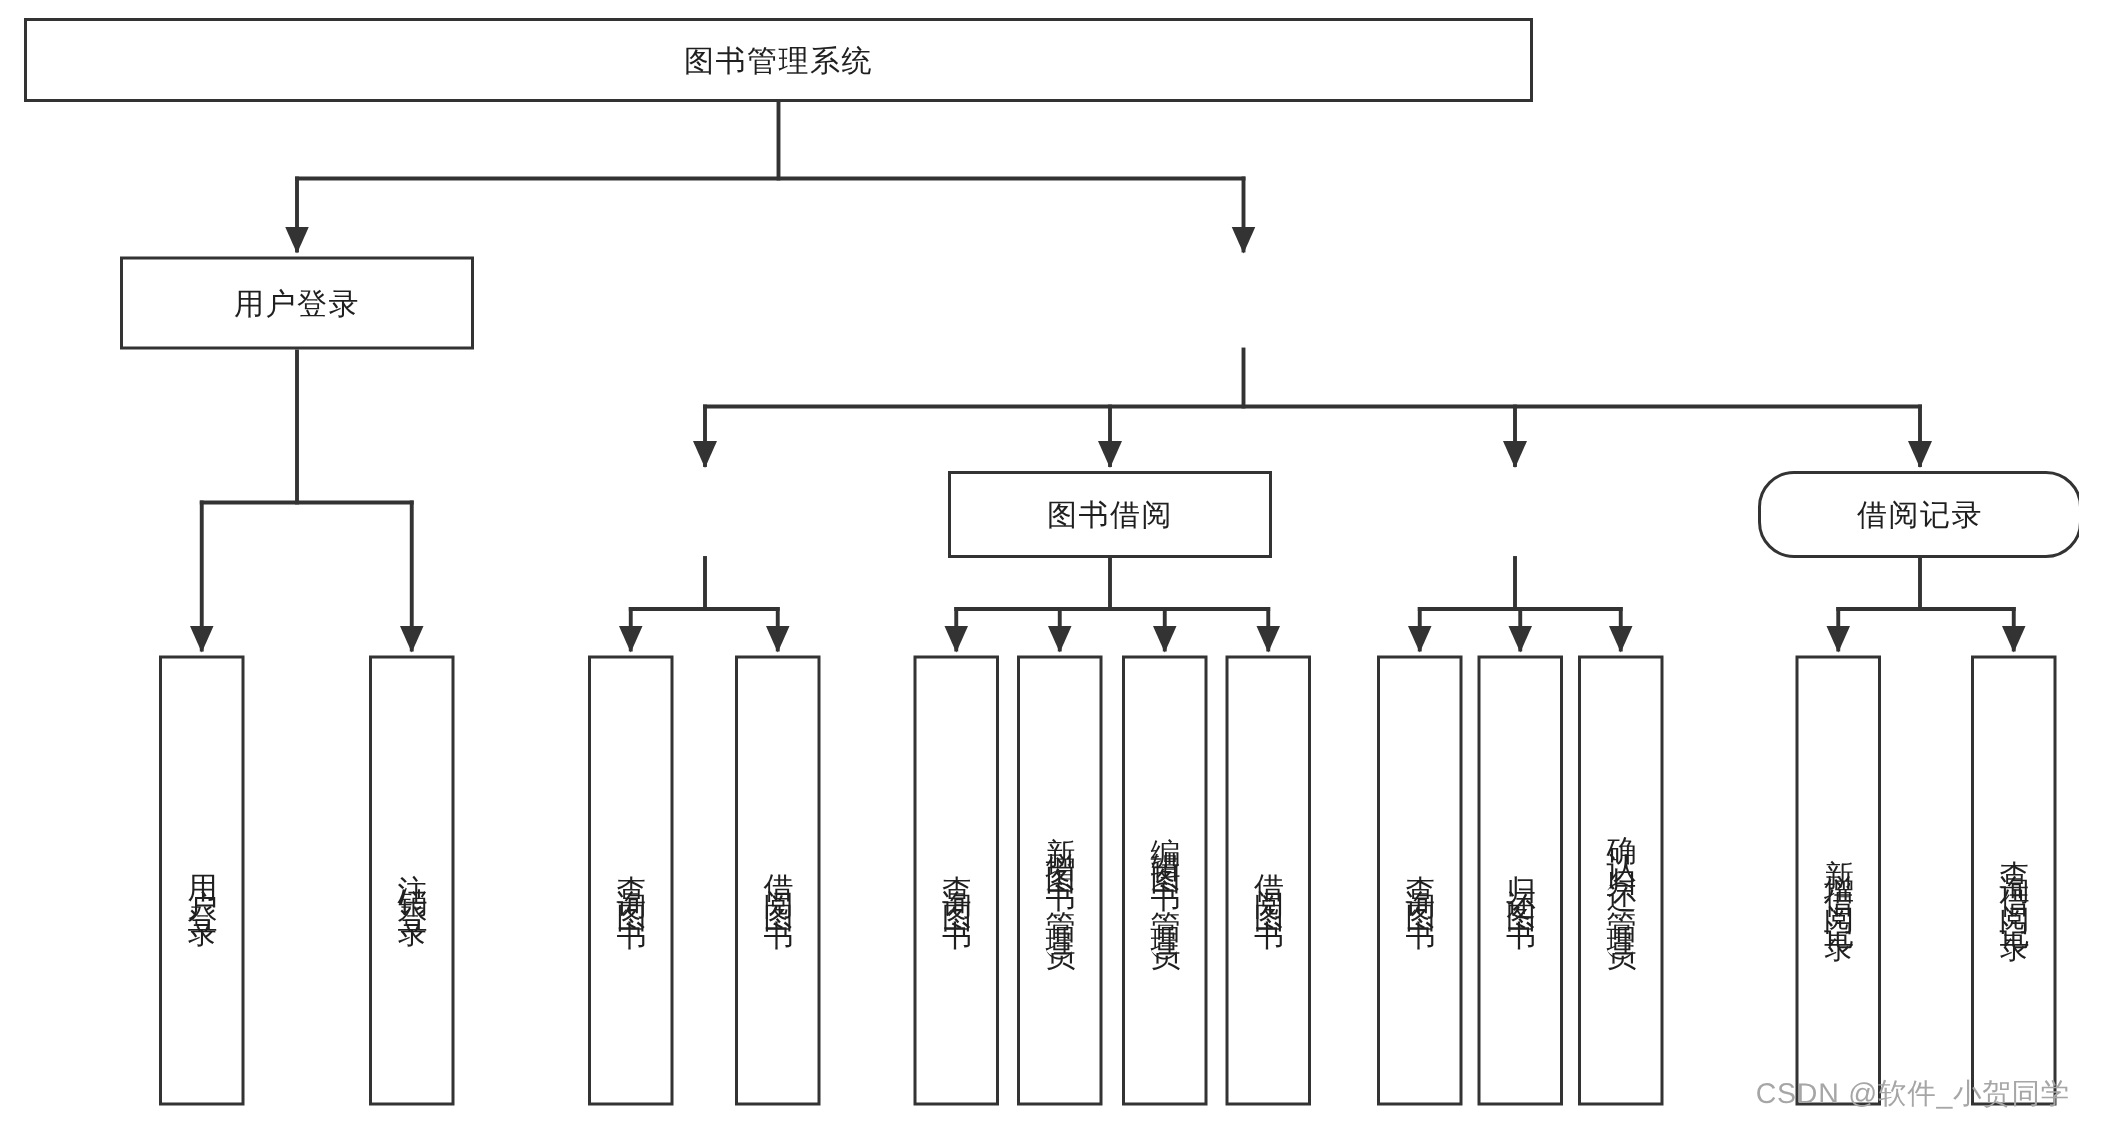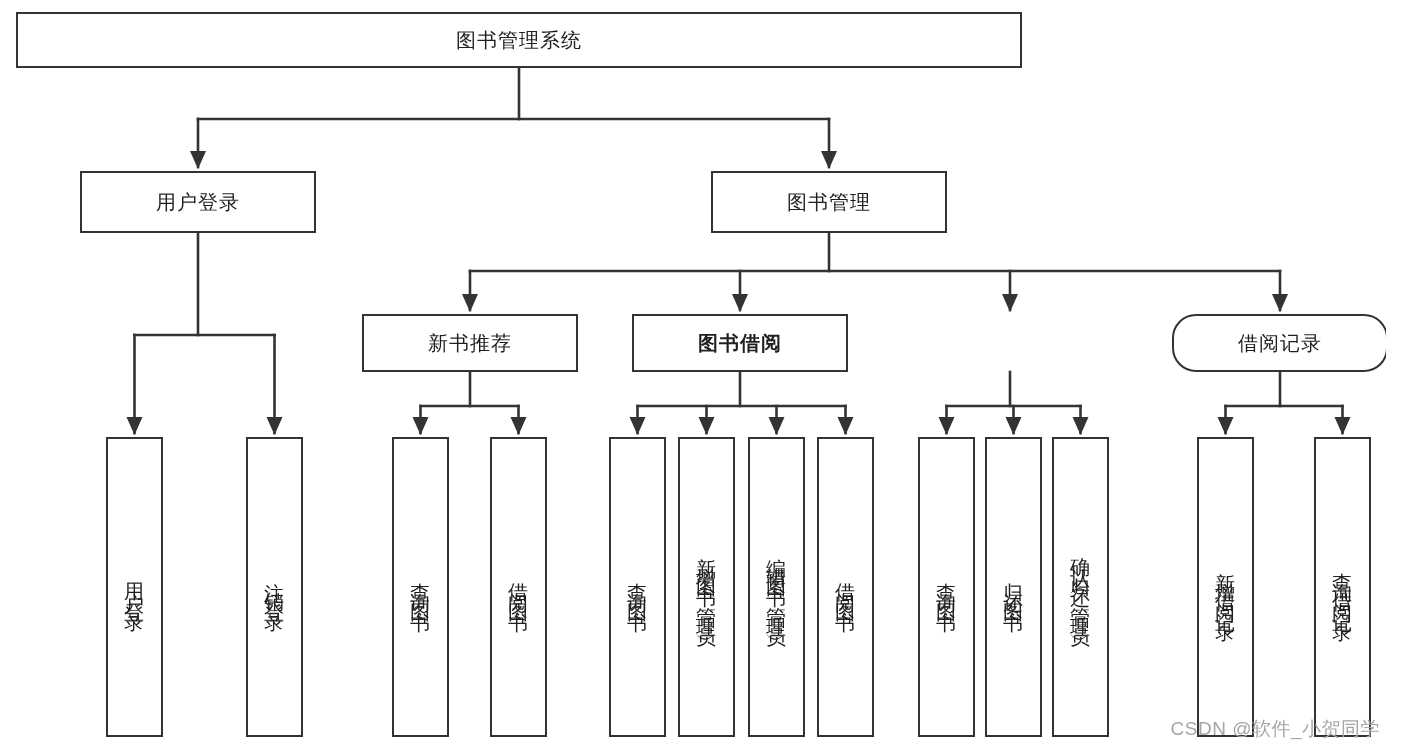--- a/index.html
+++ b/index.html
@@ -114,28 +114,22 @@
     <path class="conn" d="M1342.5,406 V433" marker-end="url(#arrow)"></path>
   </svg>
 
   <div class="node hbox" style="left:16px;top:12px;width:1006px;height:56px;">
     <span>图书管理系统</span>
   </div>
 
   <div class="node hbox" style="left:80px;top:171px;width:236px;height:62px;">
     <span>用户登录</span>
   </div>
-  <div class="node hbox" style="left:711px;top:171px;width:236px;height:62px;">
-    <span>图书管理</span>
-  </div>
 
-  <div class="node hbox" style="left:362px;top:314px;width:216px;height:58px;">
-    <span>新书推荐</span>
-  </div>
-  <div class="node hbox" style="left:632px;top:314px;width:216px;height:58px;font-weight:bold;">
+  <div class="node hbox" style="left:632px;top:314px;width:216px;height:58px;">
     <span>图书借阅</span>
   </div>
   <div class="node hbox" style="left:1172px;top:314px;width:216px;height:58px;border-radius:24px;">
     <span>借阅记录</span>
   </div>
 
   <div class="node vbox" style="left:106px;top:437px;width:57px;height:300px;">
     <span>用户登录</span>
   </div>
   <div class="node vbox" style="left:246px;top:437px;width:57px;height:300px;">

